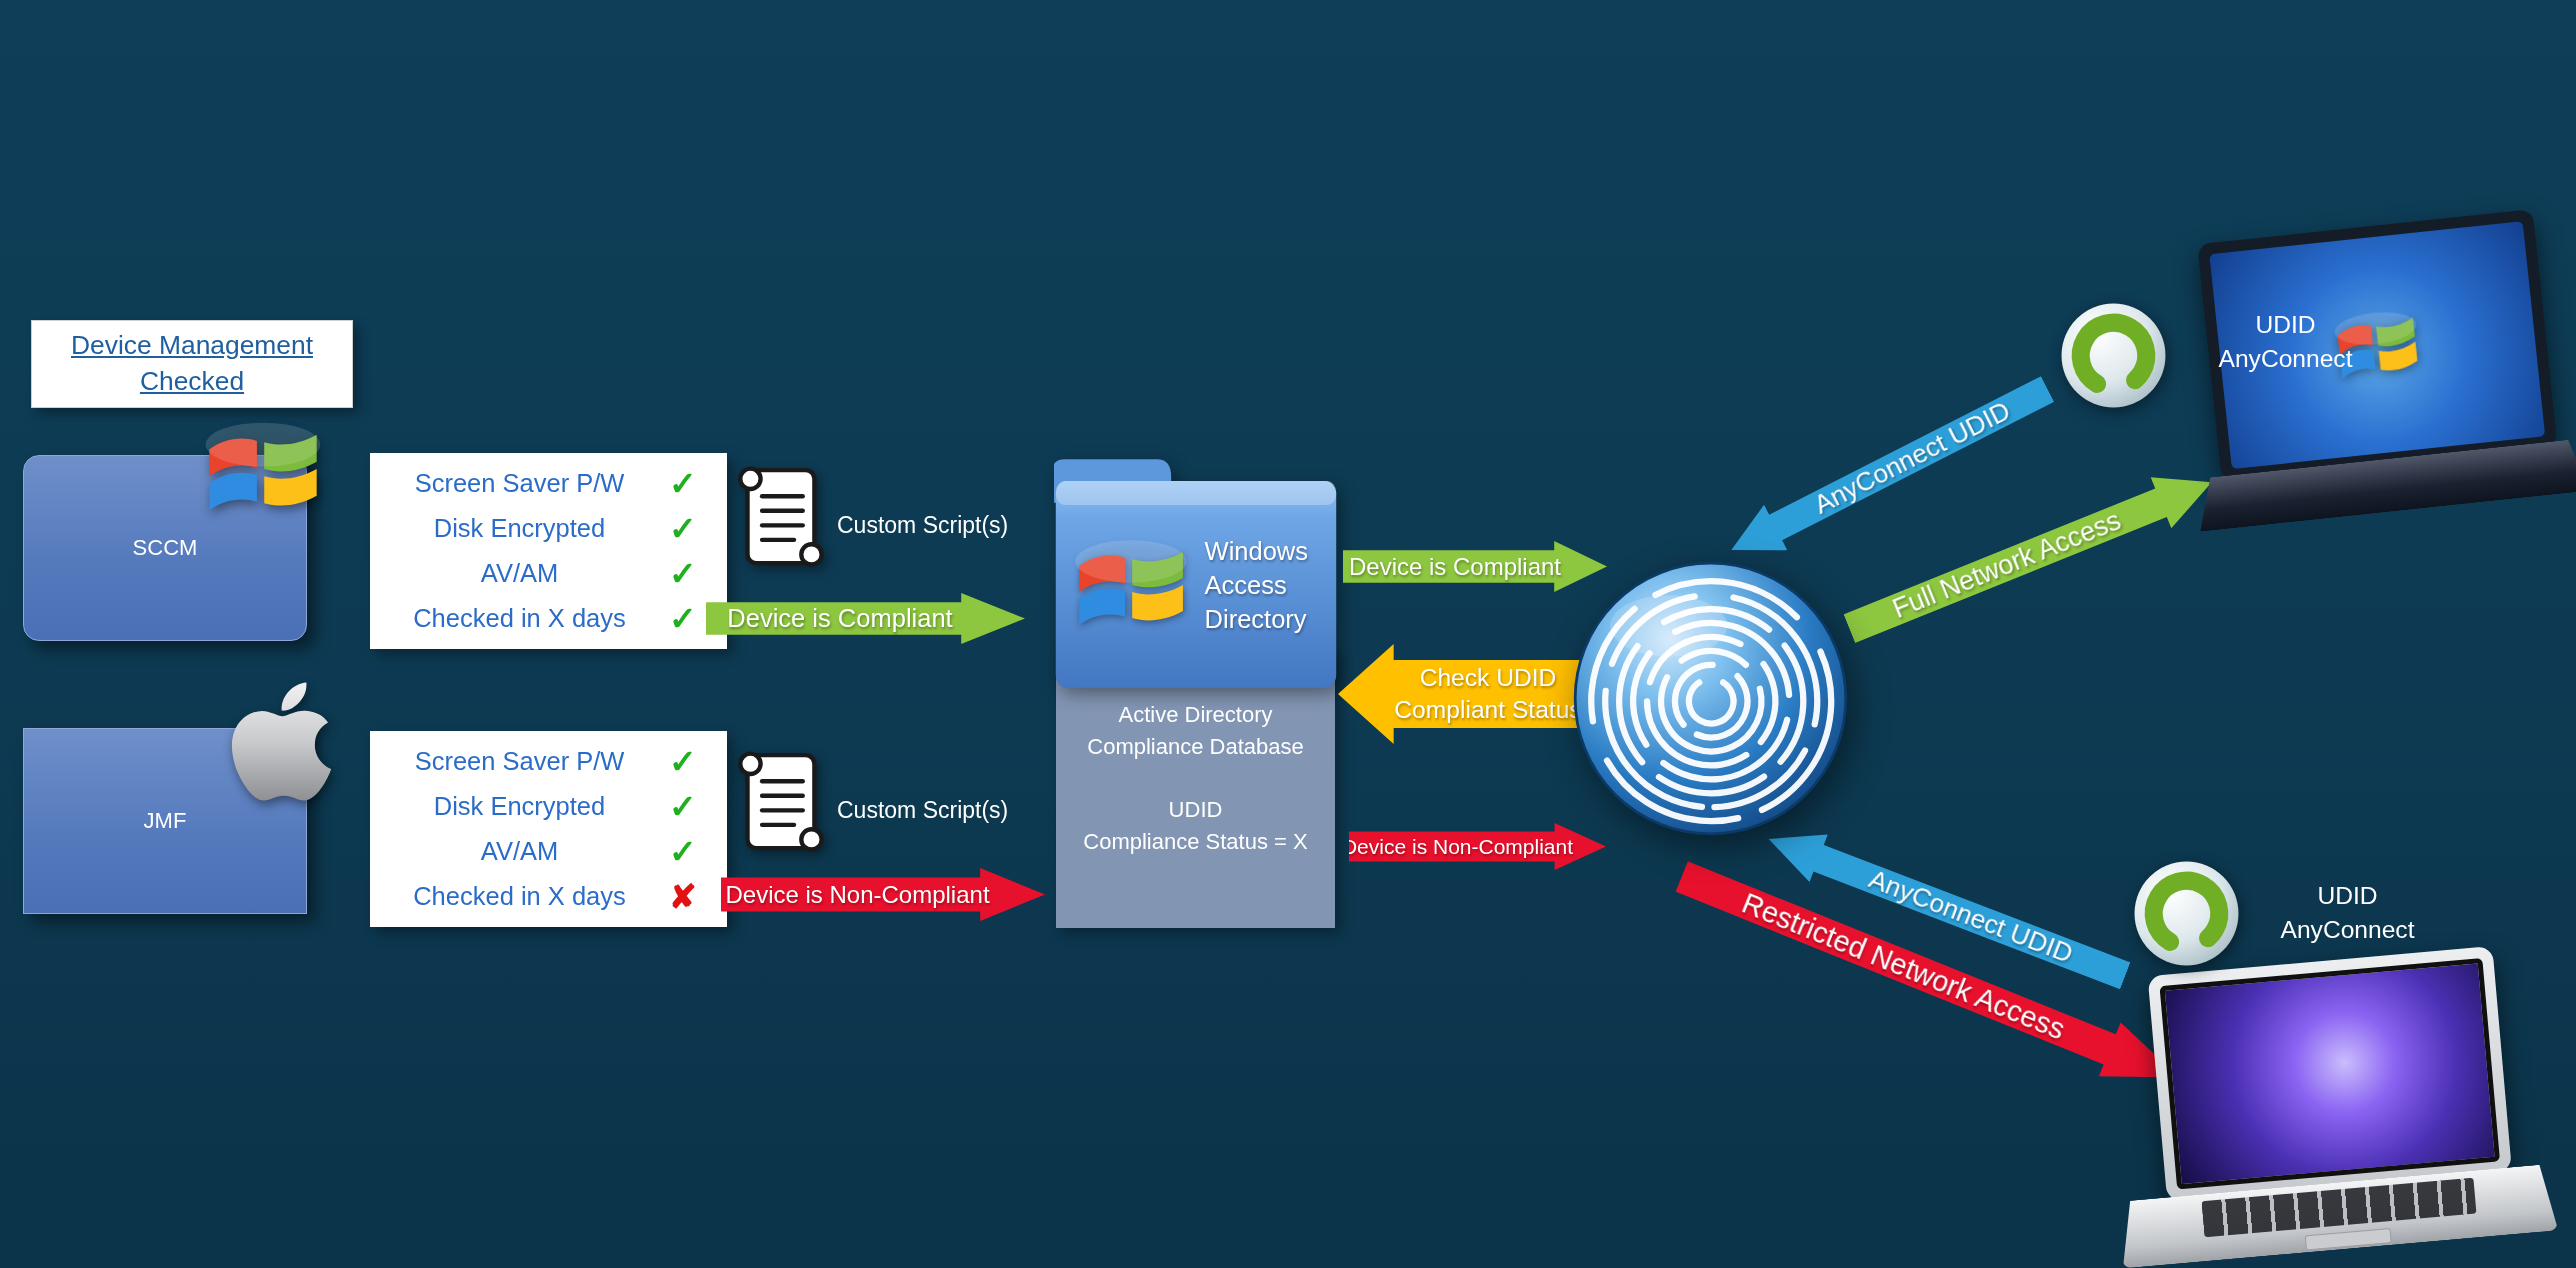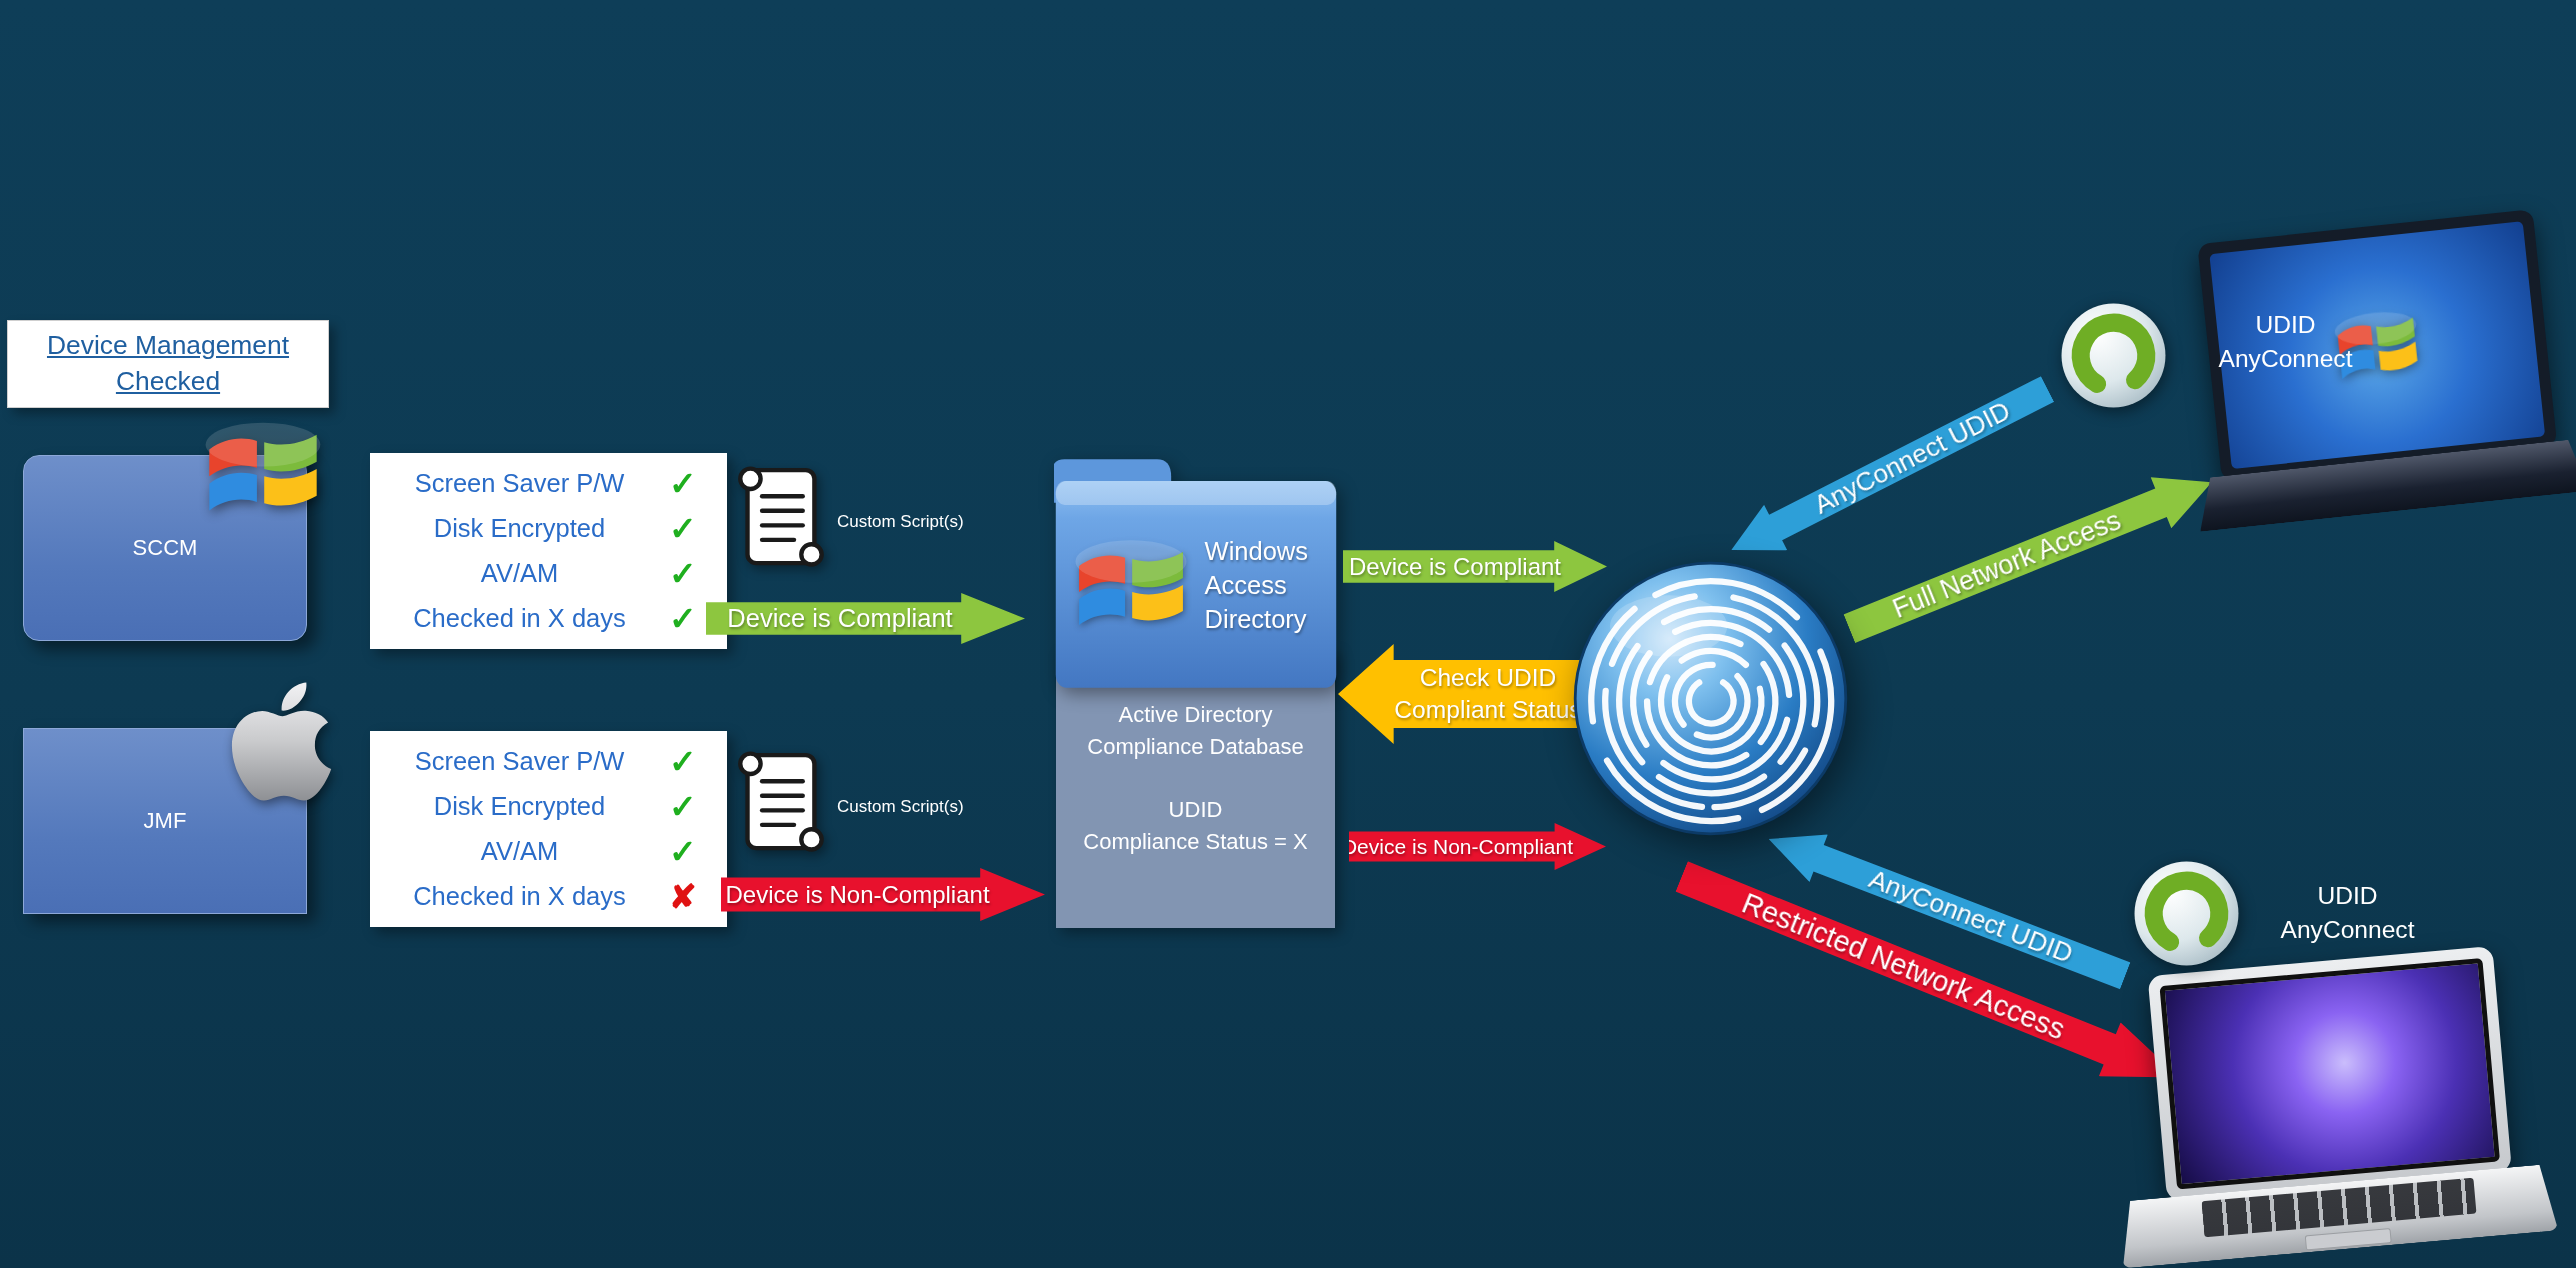--- a/index.html
+++ b/index.html
@@ -9,21 +9,21 @@
 
   
   .title{position:absolute;left:24px;top:3.6px;font-size:71px;font-weight:300;color:#ffffff;white-space:nowrap;}
 
   
   .hdr-box{position:absolute;background:#ffffff;border:0.9px solid #cfcfcf;
            box-shadow:5.5px 5.5px 11px rgba(0,0,0,.35);
            display:flex;flex-direction:column;align-items:center;justify-content:center;
            font-size:26.4px;color:#1f5fa0;line-height:1.35;text-align:center;}
   .hdr-box span{text-decoration:underline;}
-  #hdr-dmp{left:7px;top:320px;width:320px;height:86px;}
+  #hdr-dmp{left:31px;top:320px;width:320px;height:86px;}
   #hdr-tec{left:414px;top:320px;width:278px;height:86px;}
 
   
   .platform-box{position:absolute;width:282px;height:184px;
                 background:linear-gradient(180deg,#6e8fca 0%,#5479bc 60%,#4a6fb5 100%);
                 border:1.8px solid #8da8d8;box-shadow:8.2px 8.2px 14.6px rgba(0,0,0,.45);
                 display:flex;align-items:center;justify-content:center;color:#ffffff;font-size:22px;}
   #box-sccm{left:23px;top:455px;border-radius:16px;}
   #box-jmf{left:23px;top:728px;}
 
@@ -41,21 +41,21 @@
   .cond-row{display:grid;grid-template-columns:1fr 58px;align-items:center;height:45px;}
   .cond-text{text-align:center;color:#2a6cc8;font-size:25.5px;}
   .mark{font-size:33px;font-weight:bold;line-height:1;}
   .mark.check{color:#1faf1f;}
   .mark.cross{color:#e01212;}
 
   
   .script-icon{position:absolute;width:93px;height:117px;filter:drop-shadow(3.6px 4.6px 5.5px rgba(0,0,0,.4));z-index:3;}
   #script1{left:733px;top:461px;}
   #script2{left:733px;top:746px;}
-  .script-label{position:absolute;color:#ffffff;font-size:17px;white-space:nowrap;}
+  .script-label{position:absolute;color:#ffffff;font-size:23px;white-space:nowrap;}
   #script-label1{left:837px;top:512px;}
   #script-label2{left:837px;top:797px;}
 
   
   .arrow{position:absolute;display:flex;align-items:center;justify-content:center;
          color:#ffffff;text-shadow:0.9px 1.8px 2.7px rgba(0,0,0,.35);white-space:nowrap;
          filter:drop-shadow(3.6px 4.6px 5.5px rgba(0,0,0,.35));z-index:4;box-sizing:border-box;}
   .ar {clip-path:polygon(0 18%,80% 18%,80% 0,100% 50%,80% 100%,80% 82%,0 82%);}   
   .ar2{clip-path:polygon(0 22%,86% 22%,86% 0,100% 50%,86% 100%,86% 78%,0 78%);}   
   .al2{clip-path:polygon(100% 22%,14% 22%,14% 0,0 50%,14% 100%,14% 78%,100% 78%);} 

